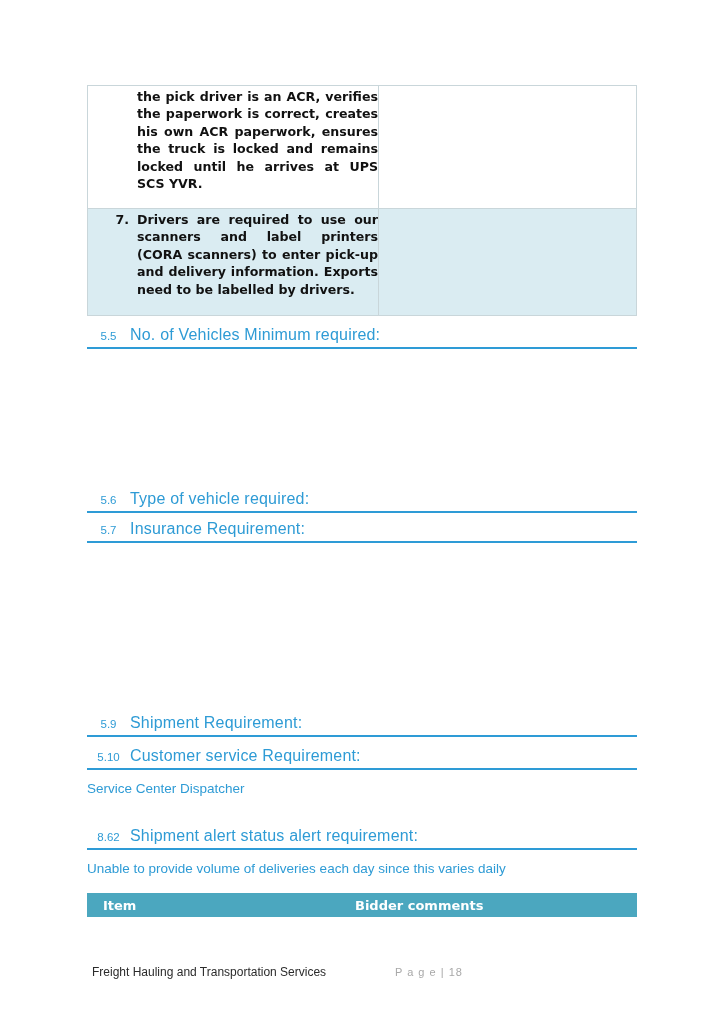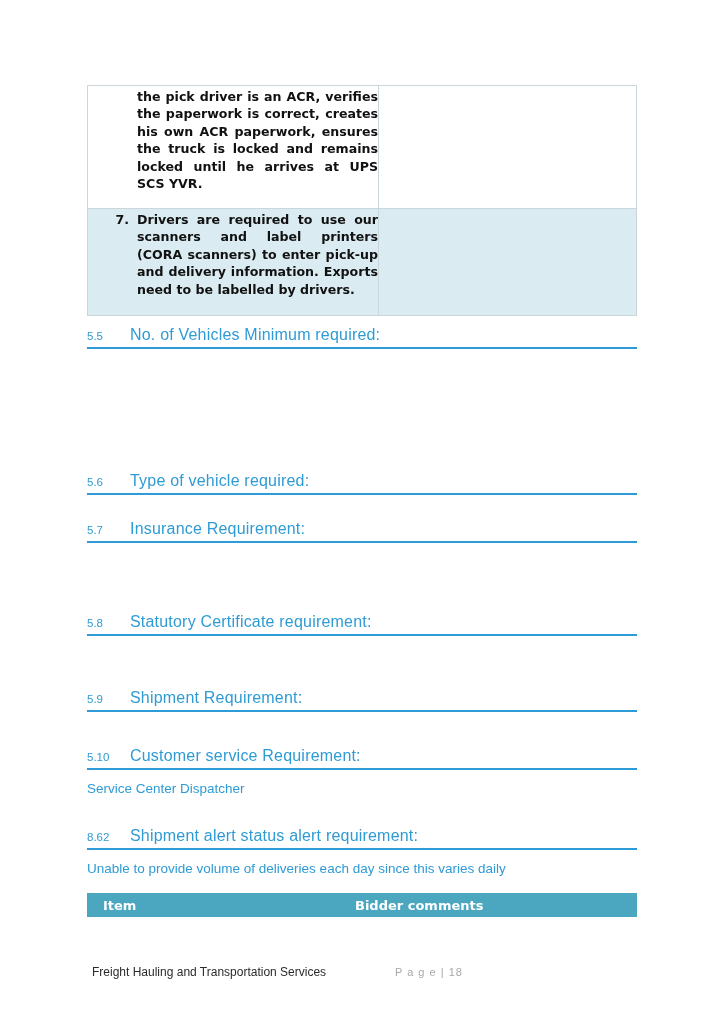--- a/index.html
+++ b/index.html
@@ -29,21 +29,21 @@
   .rt-cell-r { flex:1; }
   .rt-marker {
     position:absolute; left:24px; top:2px; text-align:right; width:17px;
   }
 
   
   .section {
     position:absolute; left:87px; width:550px;
     display:flex; align-items:baseline;
     color:#2E9BD5; border-bottom:2px solid #2E9BD6;
-    padding-bottom:3px; height:18px;
+    padding-bottom:3px; height:18px;text-align:center;
   }
   .sec-num { font-size:11.5px; width:43px; flex:none; }
   .sec-title { font-size:16px; letter-spacing:0.2px; white-space:nowrap; }
 
   
   .note {
     position:absolute; left:87px; width:550px;
     color:#2E9BD5; font-size:13.5px;
   }
 
@@ -87,36 +87,32 @@
       </div>
       <div class="rt-cell-r"></div>
     </div>
   </div>
 
   <div class="section" style="top:326px">
     <span class="sec-num">5.5</span>
     <span class="sec-title">No. of Vehicles Minimum required:</span>
   </div>
 
-  <div class="section" style="top:472px">
+  <div class="section" style="top:490px">
     <span class="sec-num">5.6</span>
     <span class="sec-title">Type of vehicle required:</span>
   </div>
 
   <div class="section" style="top:520px">
     <span class="sec-num">5.7</span>
     <span class="sec-title">Insurance Requirement:</span>
   </div>
 
-  <div class="section" style="top:613px">
-    <span class="sec-num">5.8</span>
-    <span class="sec-title">Statutory Certificate requirement:</span>
-  </div>
 
-  <div class="section" style="top:689px">
+  <div class="section" style="top:714px">
     <span class="sec-num">5.9</span>
     <span class="sec-title">Shipment Requirement:</span>
   </div>
 
   <div class="section" style="top:747px">
     <span class="sec-num">5.10</span>
     <span class="sec-title">Customer service Requirement:</span>
   </div>
 
   <div class="note" style="top:781px">Service Center Dispatcher</div>

